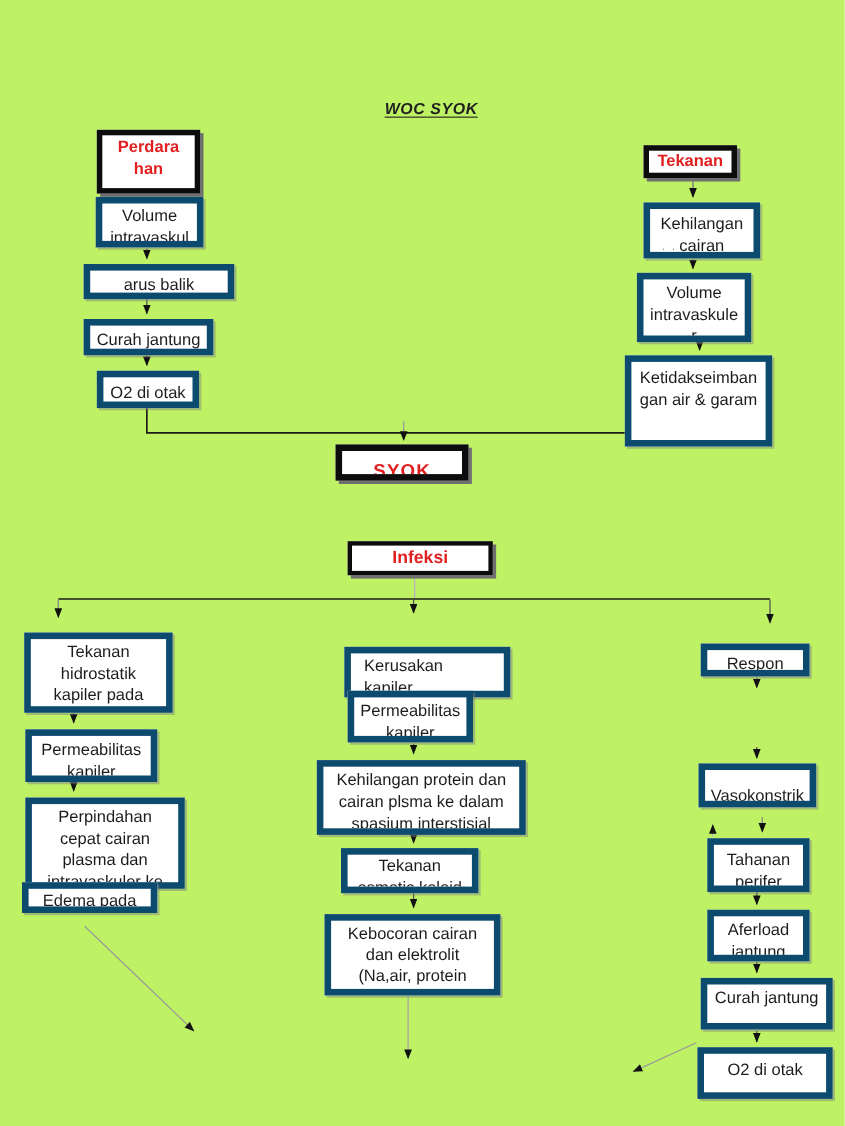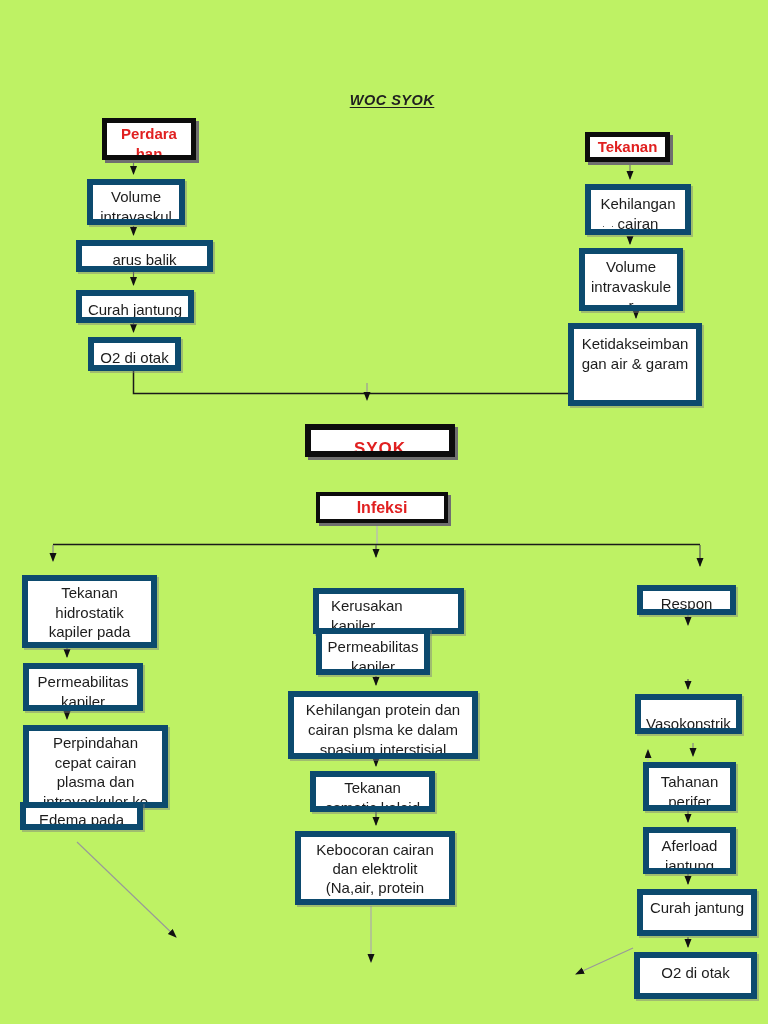--- a/index.html
+++ b/index.html
@@ -77,21 +77,21 @@
     <line x1="693" y1="743" x2="693" y2="756" stroke="#888" stroke-width="1.2" marker-end="url(#ah)"></line>
     <line x1="648" y1="761" x2="648" y2="750" stroke="#bbb" stroke-width="1.2" marker-end="url(#ah)"></line>
     <line x1="688" y1="811" x2="688" y2="822" stroke="#555" stroke-width="1.2" marker-end="url(#ah)"></line>
     <line x1="688" y1="874" x2="688" y2="884" stroke="#555" stroke-width="1.2" marker-end="url(#ah)"></line>
     <line x1="688" y1="937" x2="688" y2="947" stroke="#555" stroke-width="1.2" marker-end="url(#ah)"></line>
     <line x1="633" y1="948" x2="576" y2="974" stroke="#999" stroke-width="1.1" marker-end="url(#ah)"></line>
   </svg>
 
   <div class="page-title" style="left:336px;top:92px;width:112px;">WOC SYOK</div>
 
-  <div class="tbox" style="left:102px;top:118px;width:94px;height:42px;padding-top:1px;">
+  <div class="tbox" style="left:88px;top:118px;width:94px;height:58px;padding-top:1px;">
     <span class="txt red" style="font-size:15px;line-height:20px;">Perdara
 han</span>
     </div>
 
   <div class="nbox" style="left:87px;top:179px;width:98px;height:46px;padding-top:2px;">
     <span class="txt">Volume
 intravaskul</span>
     </div>
 
   <div class="nbox" style="left:76px;top:240px;width:137px;height:32px;padding-top:4px;">
@@ -120,21 +120,21 @@
     <span class="txt">Volume
 intravaskule
 r</span>
     </div>
 
   <div class="nbox" style="left:568px;top:323px;width:134px;height:83px;padding-top:5px;">
     <span class="txt">Ketidakseimban
 gan air &amp; garam</span>
     </div>
 
-  <div class="tbox" style="left:305px;top:404px;width:150px;height:33px;border-width:6px;padding-top:9px;margin-top:20px;">
+  <div class="tbox" style="left:305px;top:404px;width:121px;height:33px;border-width:6px;padding-top:9px;">
     <span class="txt red" style="font-size:17px;line-height:20px;letter-spacing:1px;">SYOK</span>
     </div>
 
   <div class="tbox" style="left:316px;top:492px;width:132px;height:31px;border-width:4px;padding-top:2px;">
     <span class="txt red" style="font-size:16px;line-height:20px;">Infeksi</span>
     </div>
 
   <div class="nbox" style="left:22px;top:575px;width:135px;height:73px;padding-top:2px;">
     <span class="txt">Tekanan
 hidrostatik

